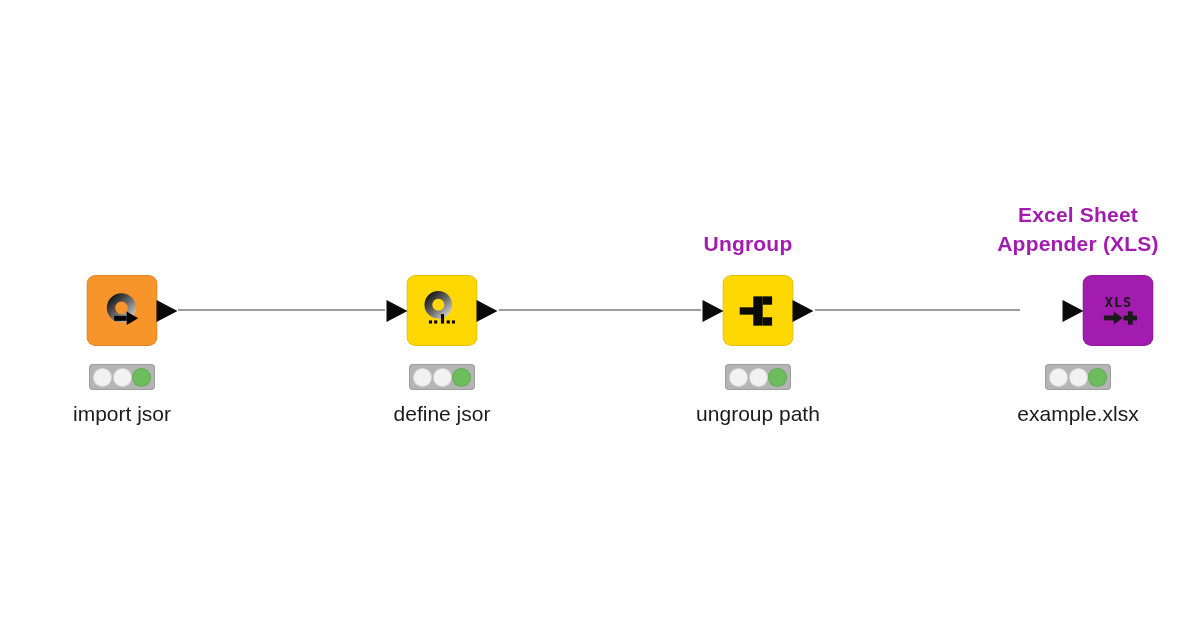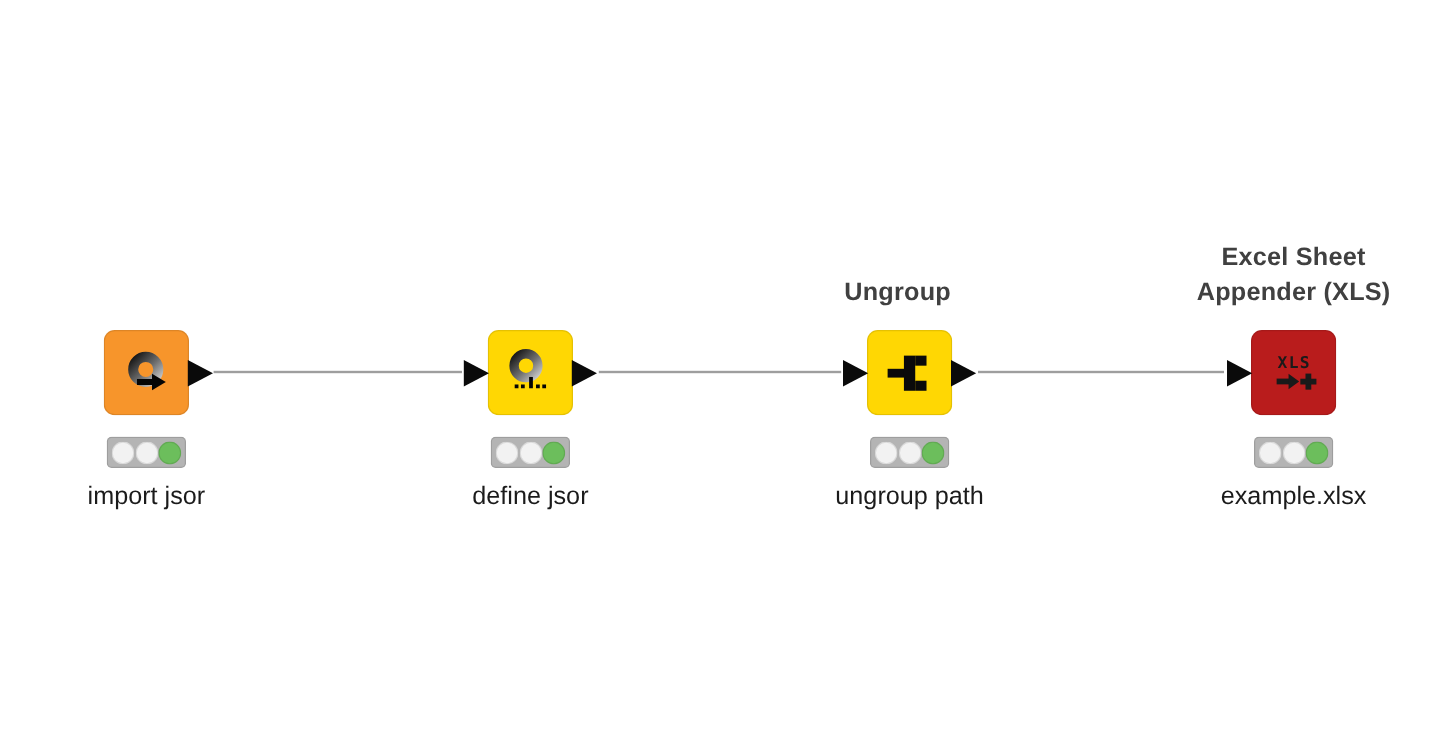--- a/index.html
+++ b/index.html
@@ -22,21 +22,21 @@
 
   .node-title {
     position: absolute;
     left: -20px;
     right: 0;
     bottom: 182px;
     text-align: center;
     font-size: 21px;
     font-weight: 700;
     line-height: 29px;
-    color: #404040;
+    color: #a21caf;
     letter-spacing: 0.2px;
   }
   .node-group.shift-title .node-title { left: 0; }
 
   .node-body {
     position: absolute;
     top: 75px;
     left: 50%;
     transform: translateX(-50%);
     width: 71px;
@@ -173,21 +173,21 @@
     <div class="traffic" style="background: rgb(180, 180, 180);">
       <span class="light" style="background: rgb(242, 242, 242);"></span>
       <span class="light" style="background: rgb(242, 242, 242);"></span>
       <span class="light" style="background: rgb(108, 190, 92);"></span>
     </div>
     <div class="node-label">ungroup path</div>
   </div>
 
   <div class="node-group shift-title" style="left:978px">
     <div class="node-title">Excel Sheet Appender (XLS)</div>
-    <div class="node-body" style="background: #b91c1c;">
+    <div class="node-body" style="background: #a21caf; margin-left: 40px;">
       <svg class="node-icon" width="46" height="46" viewBox="0 0 44 44">
         <text x="22" y="18" text-anchor="middle" font-family="DejaVu Sans Mono, monospace" font-size="13" font-weight="bold" letter-spacing="1" fill="#1a1a1a">XLS</text>
         <rect x="8" y="26.3" width="10" height="4.6" fill="#1a1a1a"></rect>
         <polygon points="17.5,22.5 17.5,34.8 26,28.6" fill="#1a1a1a"></polygon>
         <rect x="31" y="22.3" width="4.6" height="12.8" fill="#1a1a1a"></rect>
         <rect x="26.9" y="26.4" width="12.8" height="4.6" fill="#1a1a1a"></rect>
       </svg>
       <div class="port port-in"></div>
     </div>
     <div class="traffic" style="background: rgb(180, 180, 180);">

